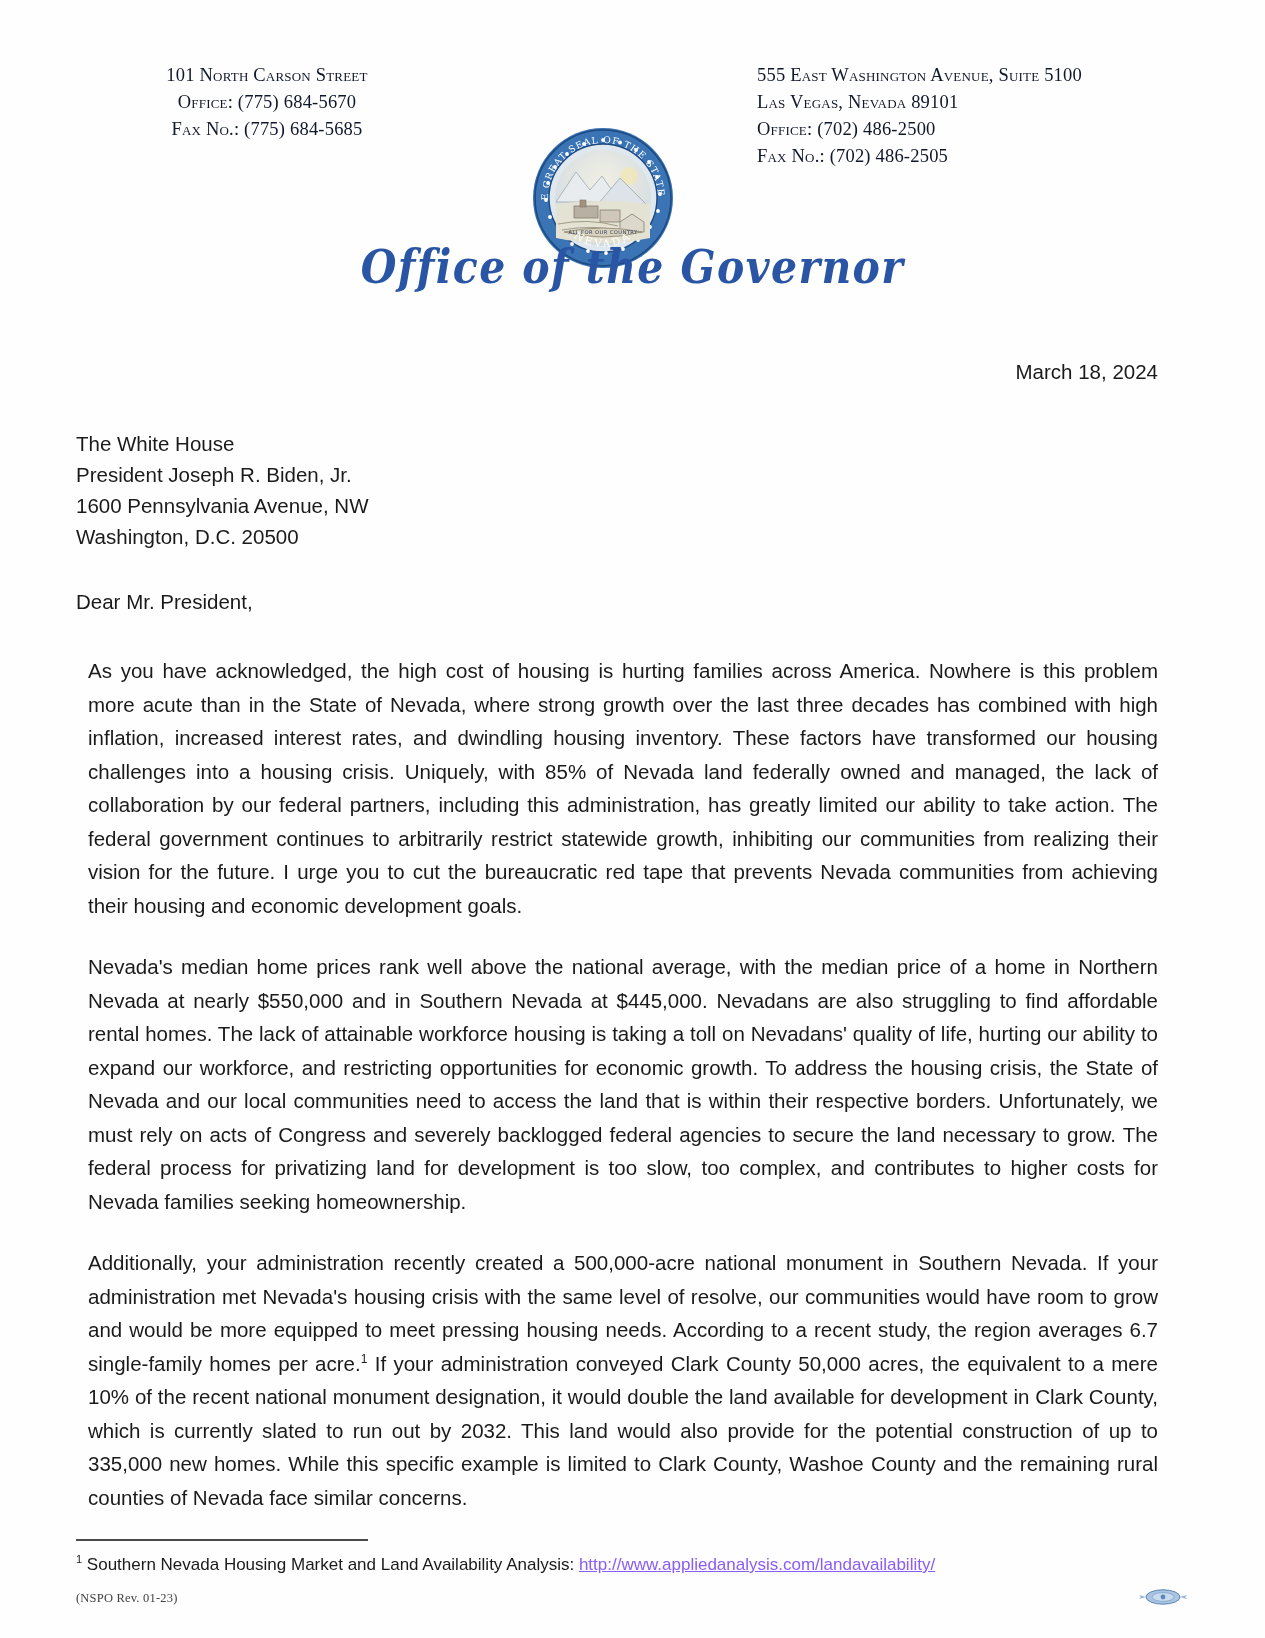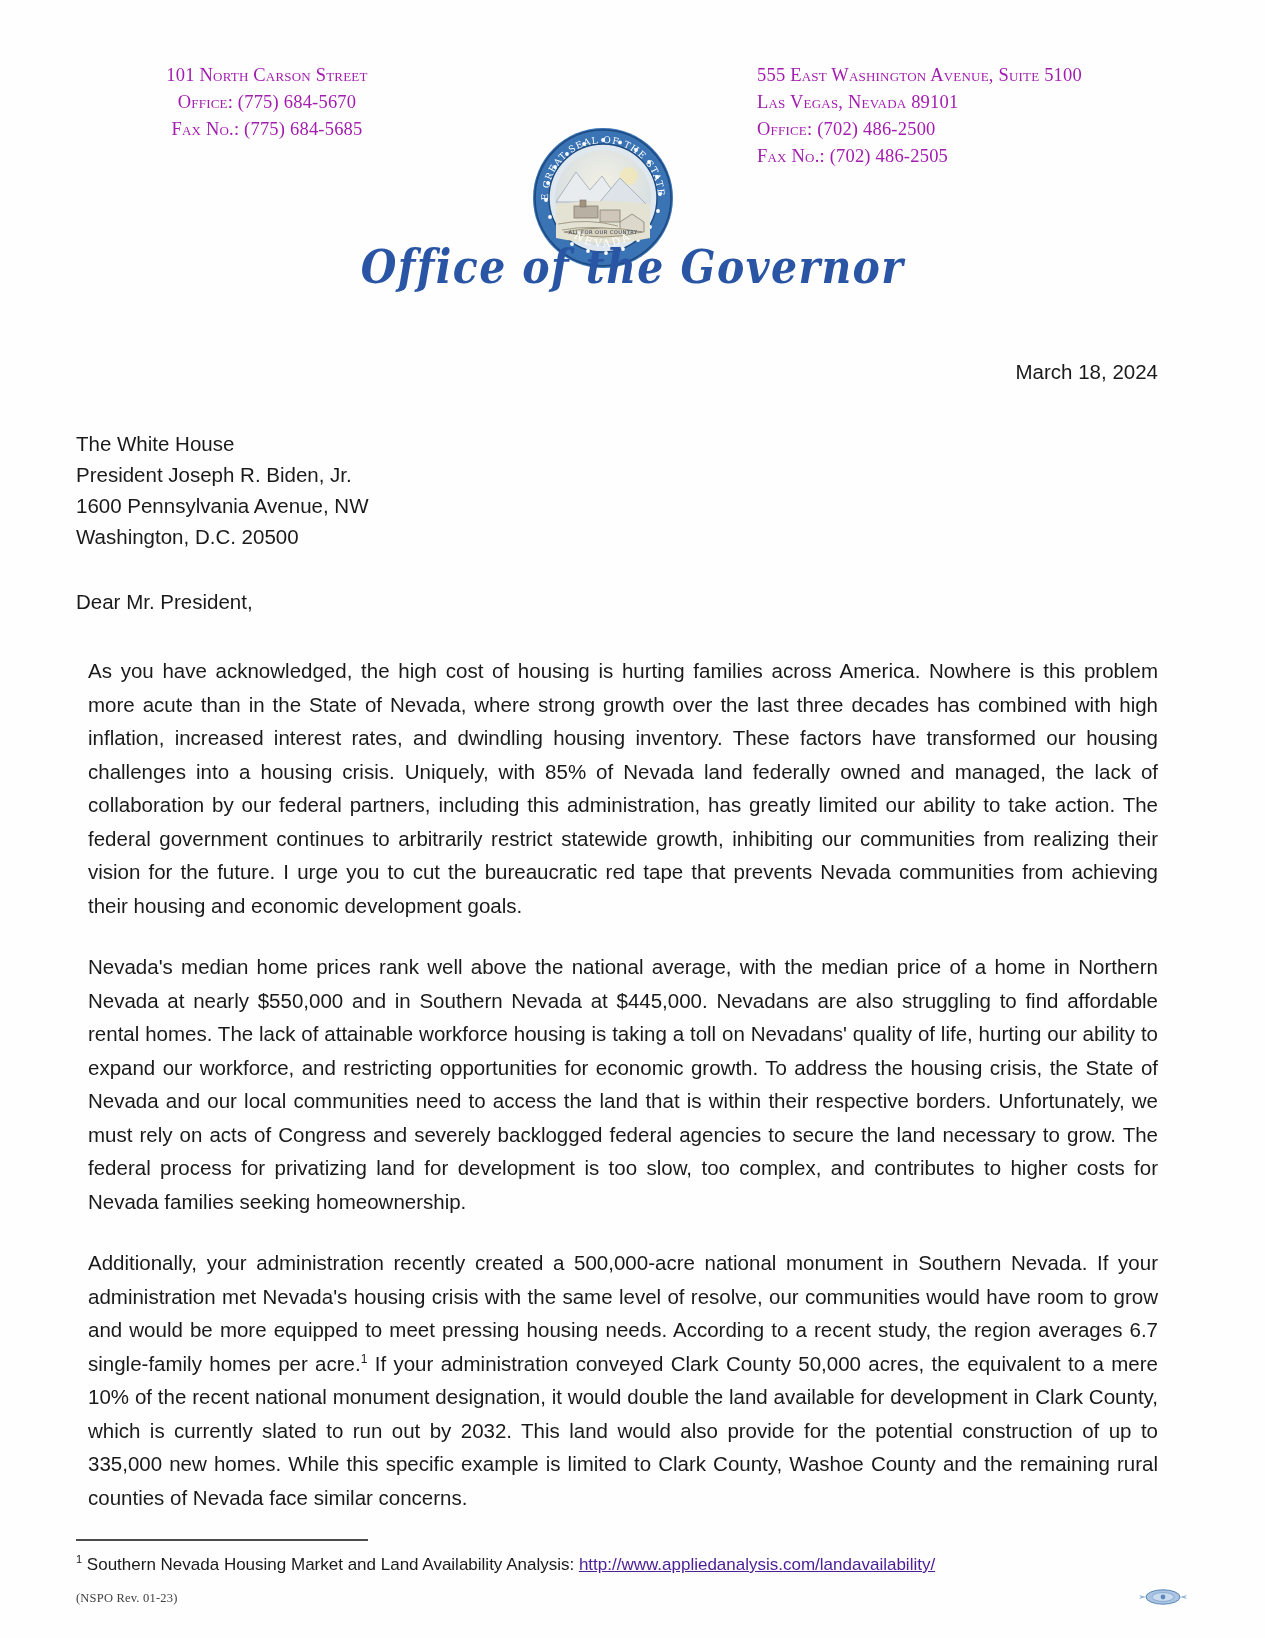--- a/index.html
+++ b/index.html
@@ -26,21 +26,21 @@
   .letterhead {
     position: absolute;
     top: 58px;
     left: 0;
     width: 1265px;
     height: 165px;
   }
   .addr-block {
     position: absolute;
     font-family: "Liberation Serif", serif;
-    color: #a21caf;
+    color: #0f172a;
     font-size: 18.5px;
     line-height: 27px;
     white-space: nowrap;
     font-variant: small-caps;
     letter-spacing: 0.2px;
   }
   .addr-left {
     left: 72px;
     top: 4px;
     width: 390px;
@@ -135,21 +135,21 @@
     line-height: 22px;
     white-space: nowrap;
   }
   .footnote-text sup {
     font-size: 11px;
     vertical-align: super;
     line-height: 0;
   }
   .footnote-link {
     text-decoration: underline;
-    color: #4c1d95;
+    color: #8b5cf6;
   }
   .nspo {
     position: absolute;
     left: 76px;
     bottom: 32px;
     font-family: "Liberation Serif", serif;
     font-size: 12.5px;
     color: #404040;
     letter-spacing: 0.2px;
   }

